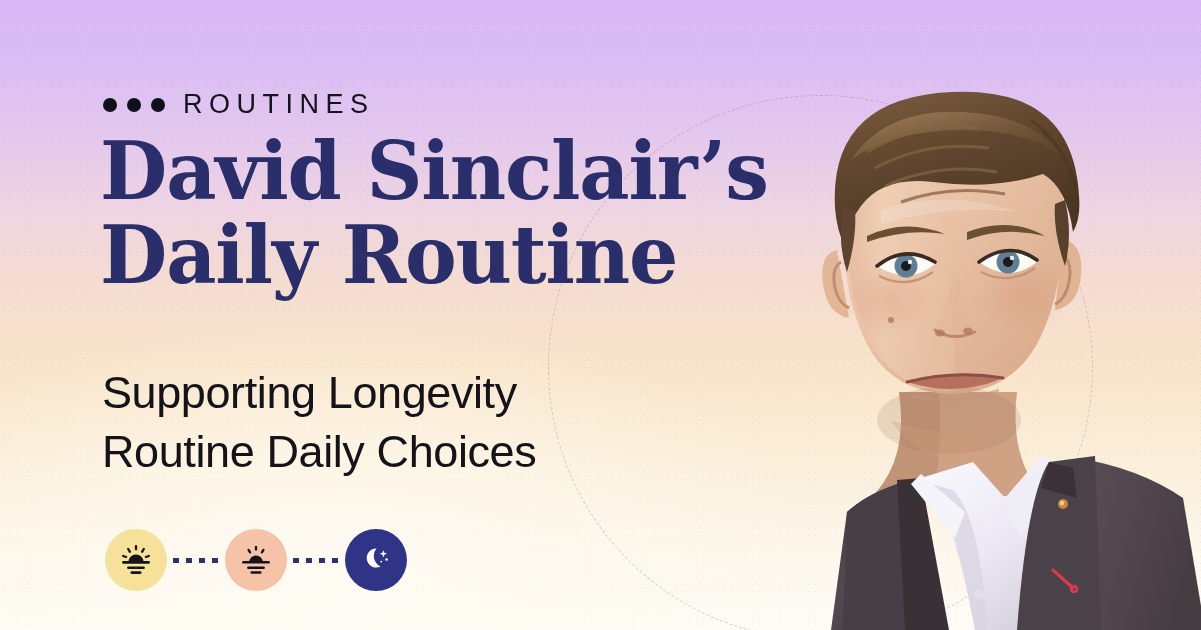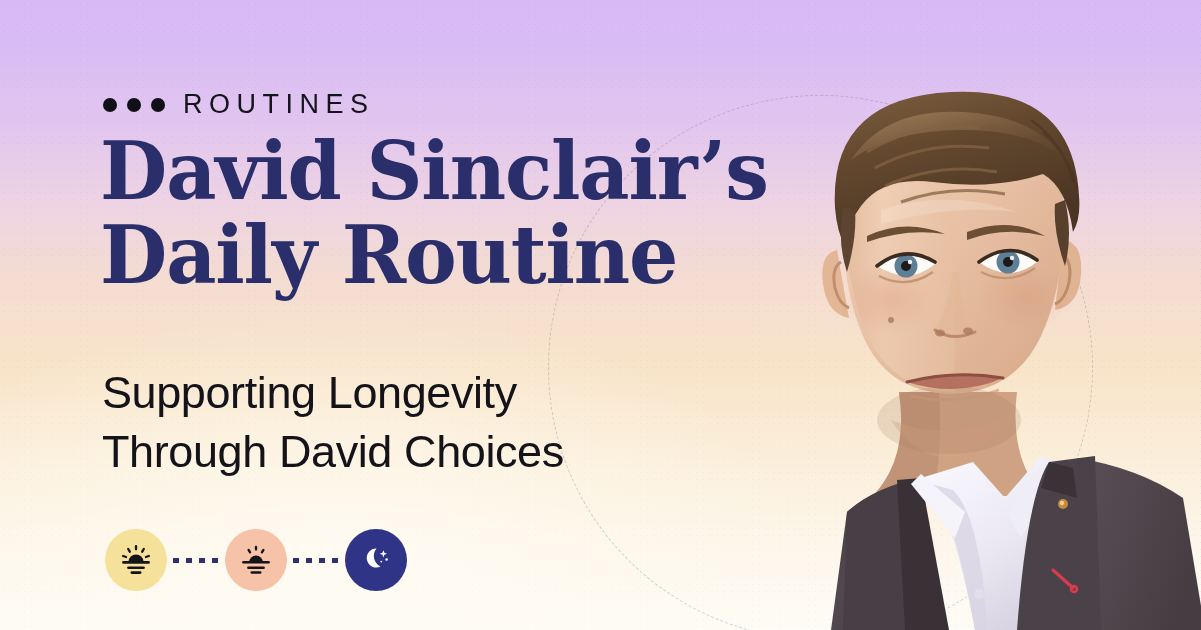--- a/index.html
+++ b/index.html
@@ -207,21 +207,21 @@
       <span class="kicker-label">ROUTINES</span>
     </div>
 
     <h1 class="headline">
       <span class="line">David Sinclair’s</span>
       <span class="line">Daily Routine</span>
     </h1>
 
     <h2 class="subhead">
       <span class="line">Supporting Longevity</span>
-      <span class="line">Through David Choices</span>
+      <span class="line">Routine Daily Choices</span>
     </h2>
 
     <div class="timeline">
 
       <div class="tl-node" style="background:#f6e19a;">
         <span>
           <svg width="36" height="36" viewBox="0 0 36 36" aria-hidden="true">
             <g fill="none" stroke="#14131a" stroke-width="2.3" stroke-linecap="round">
               <path d="M18 4.2v3.1"></path>
               <path d="M10.2 7.0l1.6 2.7"></path>

